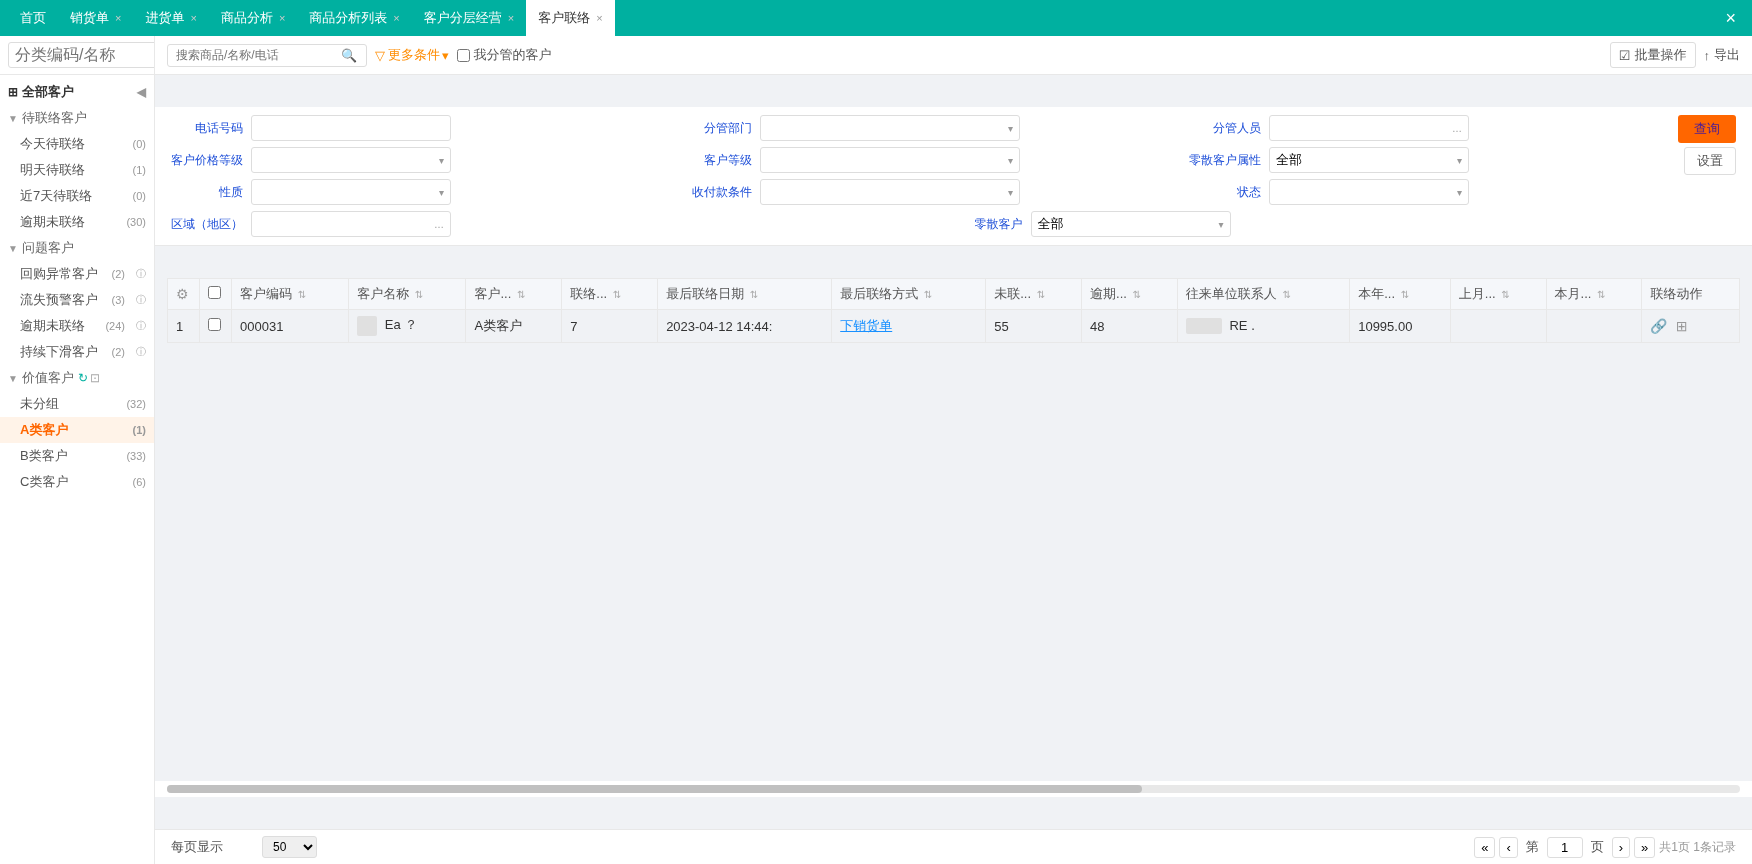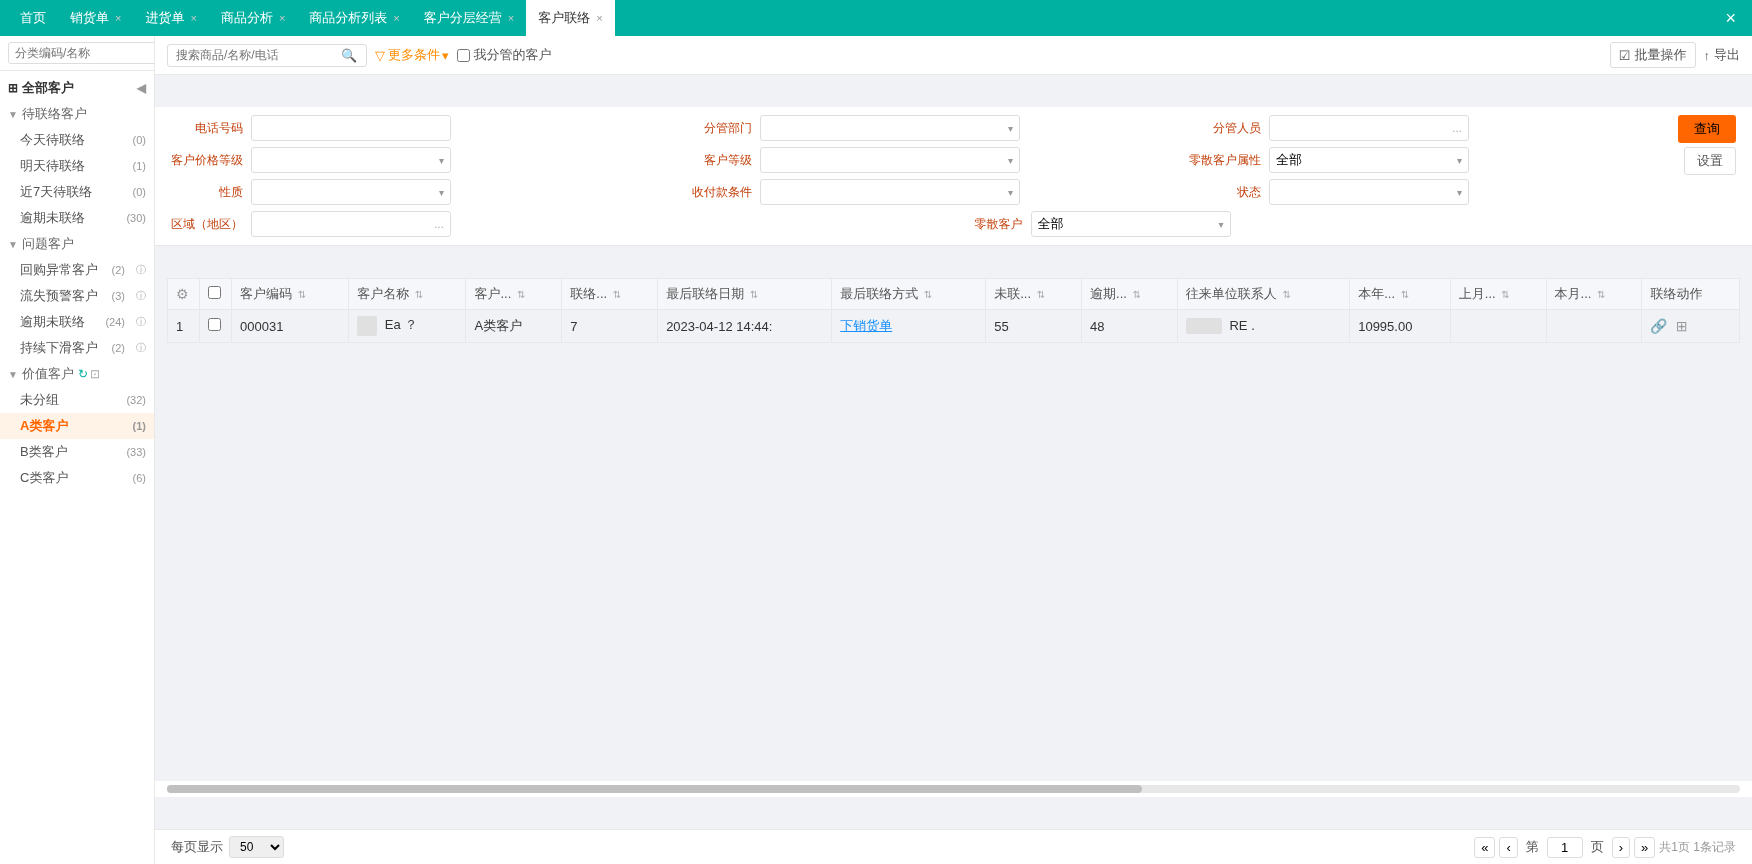--- a/index.html
+++ b/index.html
@@ -24,21 +24,21 @@
 
     
     .sidebar {
       width: 155px; min-width: 155px; background: #fff; border-right: 1px solid #e8e8e8;
       display: flex; flex-direction: column; overflow-y: auto;
     }
     .sidebar-search {
       display: flex; align-items: center; padding: 6px 8px; border-bottom: 1px solid #e8e8e8;
     }
     .sidebar-search input {
-      flex: 1; border: 1px solid #ddd; border-radius: 3px; padding: 3px 6px; font-size: 12px; outline: none;
+      flex: 1; border: 1px solid #ddd; border-radius: 3px; padding: 3px 6px; font-size: 16px; outline: none;
     }
 
     .sidebar-section-header {
       display: flex; align-items: center; padding: 8px 8px 4px 8px; font-weight: bold; color: #333;
     }
     .sidebar-section-header .grid-icon { margin-right: 4px; font-size: 12px; }
     .sidebar-collapse-btn { margin-left: auto; cursor: pointer; color: #999; font-size: 12px; }
 
     .sidebar-group-label {
       display: flex; align-items: center; padding: 4px 8px; color: #666; font-size: 12px; cursor: pointer;
@@ -80,34 +80,34 @@
     }
 
     
     .advanced-filter {
       background: #fff; padding: 8px 16px; border-bottom: 1px solid #e8e8e8;
     }
     .filter-row { display: flex; align-items: center; margin-bottom: 6px; gap: 0; }
     .filter-field {
       display: flex; align-items: center; flex: 1; min-width: 0;
     }
-    .filter-label { color: #c2410c; font-size: 12px; white-space: nowrap; min-width: 80px; text-align: right; padding-right: 8px; }
+    .filter-label { color: #1d4ed8; font-size: 12px; white-space: nowrap; min-width: 80px; text-align: right; padding-right: 8px; }
     .filter-input {
       flex: 1; border: 1px solid #ddd; border-radius: 3px; padding: 3px 6px; font-size: 12px;
       outline: none; height: 26px;
     }
     .filter-select {
       flex: 1; border: 1px solid #ddd; border-radius: 3px; padding: 3px 6px; font-size: 12px;
       outline: none; height: 26px; display: flex; align-items: center; justify-content: space-between;
       cursor: pointer; background: #fff;
     }
     .filter-select .down-arrow { color: #999; font-size: 10px; }
     .filter-select .more-icon { color: #999; font-size: 10px; }
     .action-btn-query {
-      background: #ff6600; color: #000000; border: none; border-radius: 3px; padding: 4px 16px;
+      background: #ff6600; color: #4c1d95; border: none; border-radius: 3px; padding: 4px 16px;
       cursor: pointer; font-size: 13px; height: 28px;
     }
     .action-btn-settings {
       background: #fff; color: #555; border: 1px solid #ddd; border-radius: 3px; padding: 4px 12px;
       cursor: pointer; font-size: 13px; height: 28px; display: block; margin-top: 4px;
     }
     .action-btns { display: flex; flex-direction: column; align-items: flex-end; padding-left: 12px; }
     .data-table { width: 100%; border-collapse: collapse; font-size: 12px; }
     .data-table th {
       background: #f5f7fa; border: 1px solid #e8e8e8; padding: 6px 8px; text-align: left;
@@ -122,21 +122,21 @@
     .link-text { color: #1890ff; cursor: pointer; text-decoration: underline; }
     .action-icons { display: flex; gap: 8px; }
     .action-icon { color: #999; cursor: pointer; font-size: 14px; }
 
     
     .bottom-bar {
       background: #fff; border-top: 1px solid #e8e8e8; padding: 6px 16px;
       display: flex; align-items: center; justify-content: space-between;
     }
     .page-size-selector { display: flex; align-items: center; gap: 6px; font-size: 12px; color: #555; }
-    .page-size-select { border: 1px solid #ddd; border-radius: 3px; padding: 2px 6px; font-size: 12px; }
+    .page-size-select { border: 1px solid #ddd; border-radius: 3px; padding: 2px 6px; font-size: 12px; margin-left: 33px; }
     .pagination { display: flex; align-items: center; gap: 4px; font-size: 12px; color: #555; }
     .page-btn { border: 1px solid #ddd; background: #fff; border-radius: 3px; padding: 2px 6px; cursor: pointer; }
     .page-input { border: 1px solid #ddd; border-radius: 3px; width: 36px; text-align: center; padding: 2px 4px; }
     .page-total { font-size: 12px; color: #999; }
 
     
     .scroll-bar-wrapper {
       background: #fff; padding: 4px 12px;
     }
     .scroll-bar {

